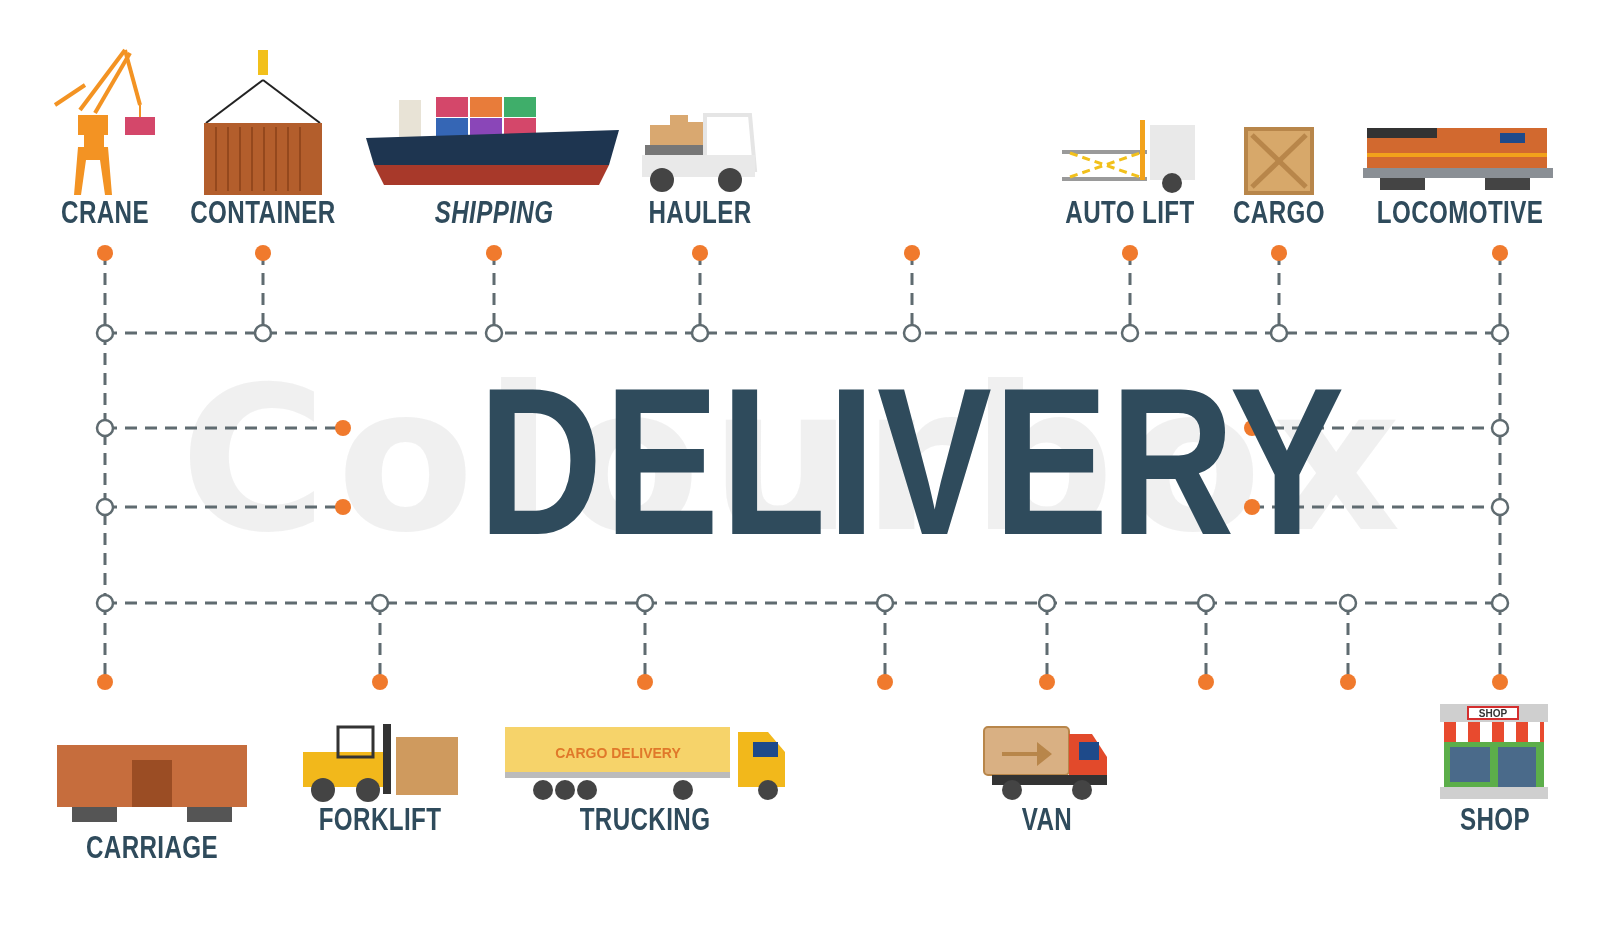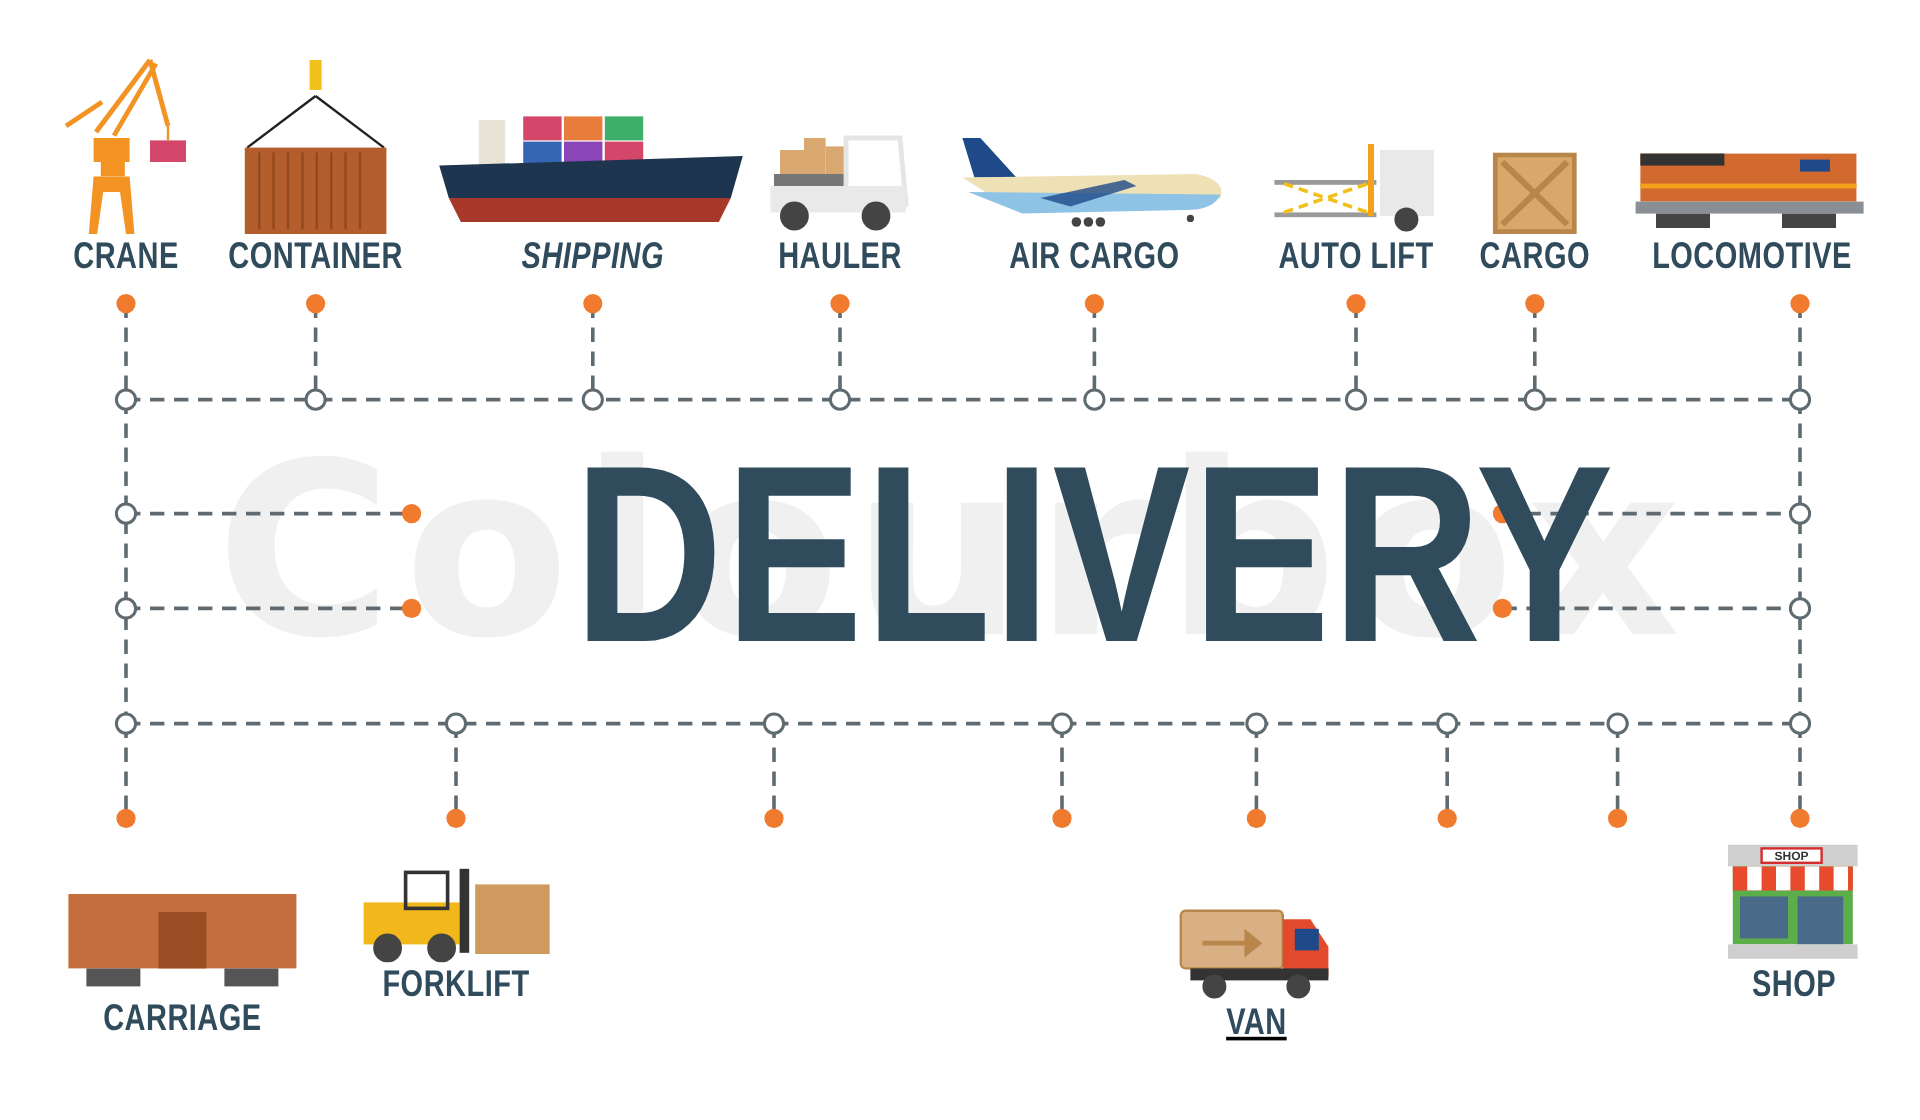--- a/index.html
+++ b/index.html
@@ -182,35 +182,20 @@
         <rect x="5" y="35" width="60" height="10" fill="#777"></rect>
         <path d="M65 5 L110 5 L115 60 L65 60 Z" fill="none" stroke="#e5e5e5" stroke-width="4"></path>
         <rect x="2" y="45" width="113" height="22" fill="#e9e9e9"></rect>
         <circle cx="22" cy="70" r="12" fill="#444"></circle>
           <circle cx="90" cy="70" r="12" fill="#444"></circle>
       </svg>
     </div>
     <span class="label">HAULER</span>
   </div>
 
-  <div class="item top" style="left:912px; top:35px; width:260px; margin-left:-130px;">
-    <div class="icon-wrap">
-      <svg class="icon" width="230" height="85" viewBox="0 0 230 85">
-        <path d="M5 5 L20 5 L50 38 L15 38 Z" fill="#1e4a8a"></path>
-        <path d="M5 38 L200 35 Q225 40 220 55 L40 60 Z" fill="#ede1b5"></path>
-        <path d="M10 50 L220 52 Q215 65 190 65 L55 68 Z" fill="#8fc3e6"></path>
-        <path d="M70 55 L140 40 L150 45 L95 62 Z" fill="#1e4a8a" opacity="0.8"></path>
-        <circle cx="100" cy="75" r="4" fill="#444"></circle>
-          <circle cx="110" cy="75" r="4" fill="#444"></circle>
-          <circle cx="120" cy="75" r="4" fill="#444"></circle>
-          <circle cx="195" cy="72" r="3" fill="#444"></circle>
-      </svg>
-    </div>
-    <span class="label">AIR CARGO</span>
-  </div>
 
   <div class="item top" style="left:1130px; top:35px;">
     <div class="icon-wrap">
       <svg class="icon" width="140" height="80" viewBox="0 0 140 80">
         <rect x="2" y="35" width="85" height="4" fill="#9a9a9a"></rect>
           <rect x="2" y="62" width="85" height="4" fill="#9a9a9a"></rect>
         <line x1="10" y1="38" x2="80" y2="62" stroke="#f2c01b" stroke-width="3" stroke-dasharray="8 5"></line>
         <line x1="10" y1="62" x2="80" y2="38" stroke="#f2c01b" stroke-width="3" stroke-dasharray="8 5"></line>
         <rect x="80" y="5" width="5" height="60" fill="#f2a21b"></rect>
         <rect x="90" y="10" width="45" height="55" fill="#e9e9e9"></rect>
@@ -266,23 +251,40 @@
         <rect x="40" y="5" width="35" height="30" fill="none" stroke="#333" stroke-width="3"></rect>
         <rect x="85" y="2" width="8" height="70" fill="#333"></rect>
         <rect x="98" y="15" width="62" height="58" fill="#cf9a5e"></rect>
         <circle cx="25" cy="68" r="12" fill="#444"></circle>
           <circle cx="70" cy="68" r="12" fill="#444"></circle>
       </svg>
     </div>
     <span class="label">FORKLIFT</span>
   </div>
 
-
-
-  <div class="item bottom" style="left:1047px; top:724px;text-decoration:underline;">
+  <div class="item bottom" style="left:645px; top:692px; width:300px; margin-left:-150px;">
+    <div class="icon-wrap">
+      <svg class="icon" width="285" height="80" viewBox="0 0 285 80">
+        <rect x="2" y="5" width="225" height="45" fill="#f6d36a"></rect>
+        <rect x="2" y="50" width="225" height="6" fill="#bbb"></rect>
+        <text x="115" y="36" text-anchor="middle" font-family="Liberation Sans, sans-serif" font-weight="bold" font-size="14" fill="#e0782a">CARGO DELIVERY</text>
+        <path d="M235 10 L265 10 L282 30 L282 65 L235 65 Z" fill="#f2b81b"></path>
+        <rect x="250" y="20" width="25" height="15" fill="#1e4a8a"></rect>
+        <circle cx="40" cy="68" r="10" fill="#444"></circle>
+          <circle cx="62" cy="68" r="10" fill="#444"></circle>
+          <circle cx="84" cy="68" r="10" fill="#444"></circle>
+        <circle cx="180" cy="68" r="10" fill="#444"></circle>
+          <circle cx="265" cy="68" r="10" fill="#444"></circle>
+      </svg>
+    </div>
+    <span class="label">TRUCKING</span>
+  </div>
+
+
+  <div class="item bottom" style="left:1047px; top:692px;">
     <div class="icon-wrap">
       <svg class="icon" width="130" height="80" viewBox="0 0 130 80">
         <rect x="2" y="5" width="85" height="48" rx="4" fill="#d9b083" stroke="#b8864a" stroke-width="2"></rect>
         <path d="M20 30 L55 30 L55 20 L70 32 L55 44 L55 34 L20 34 Z" fill="#b8864a"></path>
         <path d="M87 12 L110 12 L125 35 L125 60 L87 60 Z" fill="#e24a2b"></path>
         <rect x="97" y="20" width="20" height="18" fill="#1e4a8a"></rect>
         <rect x="10" y="53" width="115" height="10" fill="#333"></rect>
         <circle cx="30" cy="68" r="10" fill="#444"></circle>
           <circle cx="100" cy="68" r="10" fill="#444"></circle>
       </svg>

